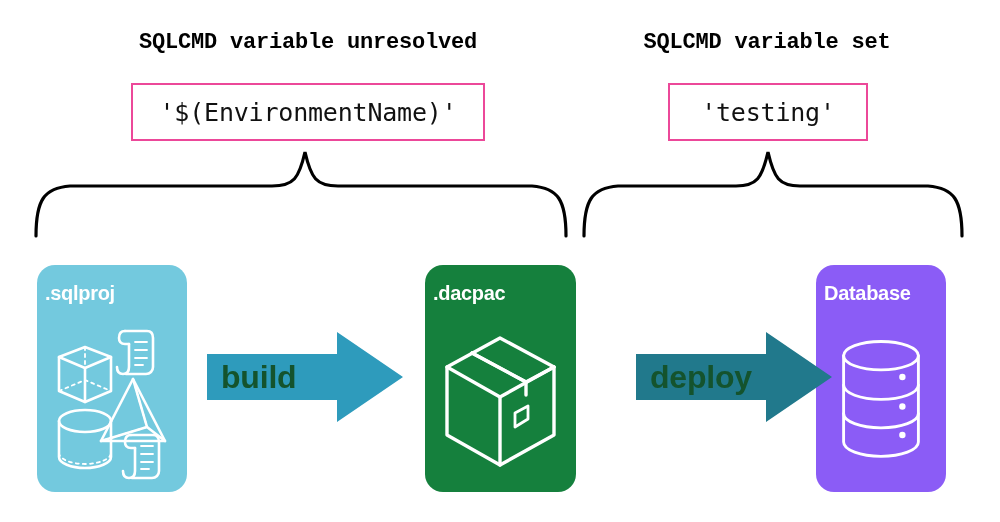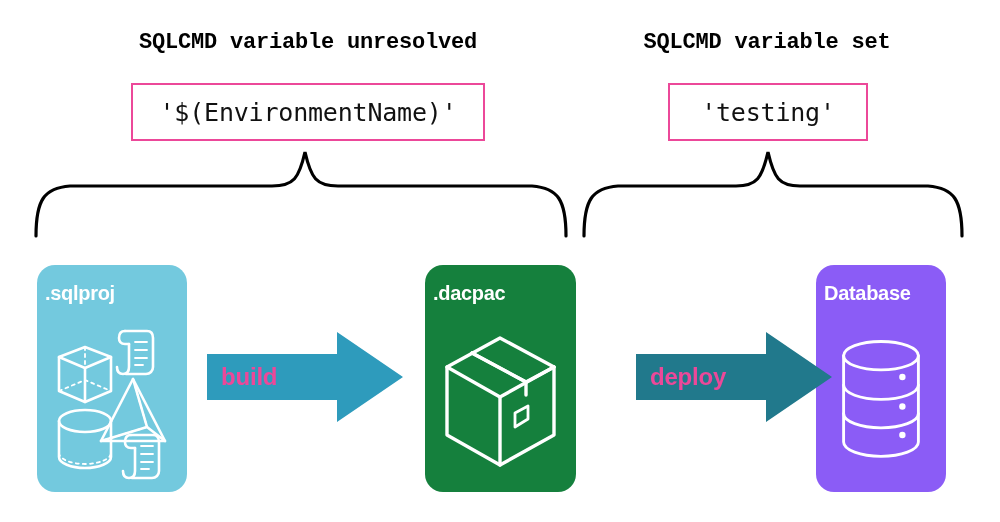--- a/index.html
+++ b/index.html
@@ -103,22 +103,22 @@
   #arrow-build  { left: 207px; width: 196px; }
   #arrow-deploy { left: 597px; width: 196px; margin-left: 39px; }
 
   .arrow-label {
     position: absolute;
     top: 50%;
     transform: translateY(-50%);
     left: 14px;
     font-family: "Liberation Sans", sans-serif;
     font-weight: bold;
-    font-size: 24px;
-    color: #ec4899;
+    font-size: 32px;
+    color: #14532d;
     letter-spacing: -0.2px;
     white-space: nowrap;
     pointer-events: none;
   }
 </style>
 </head>
 <body>
 
 <div id="canvas">
 

